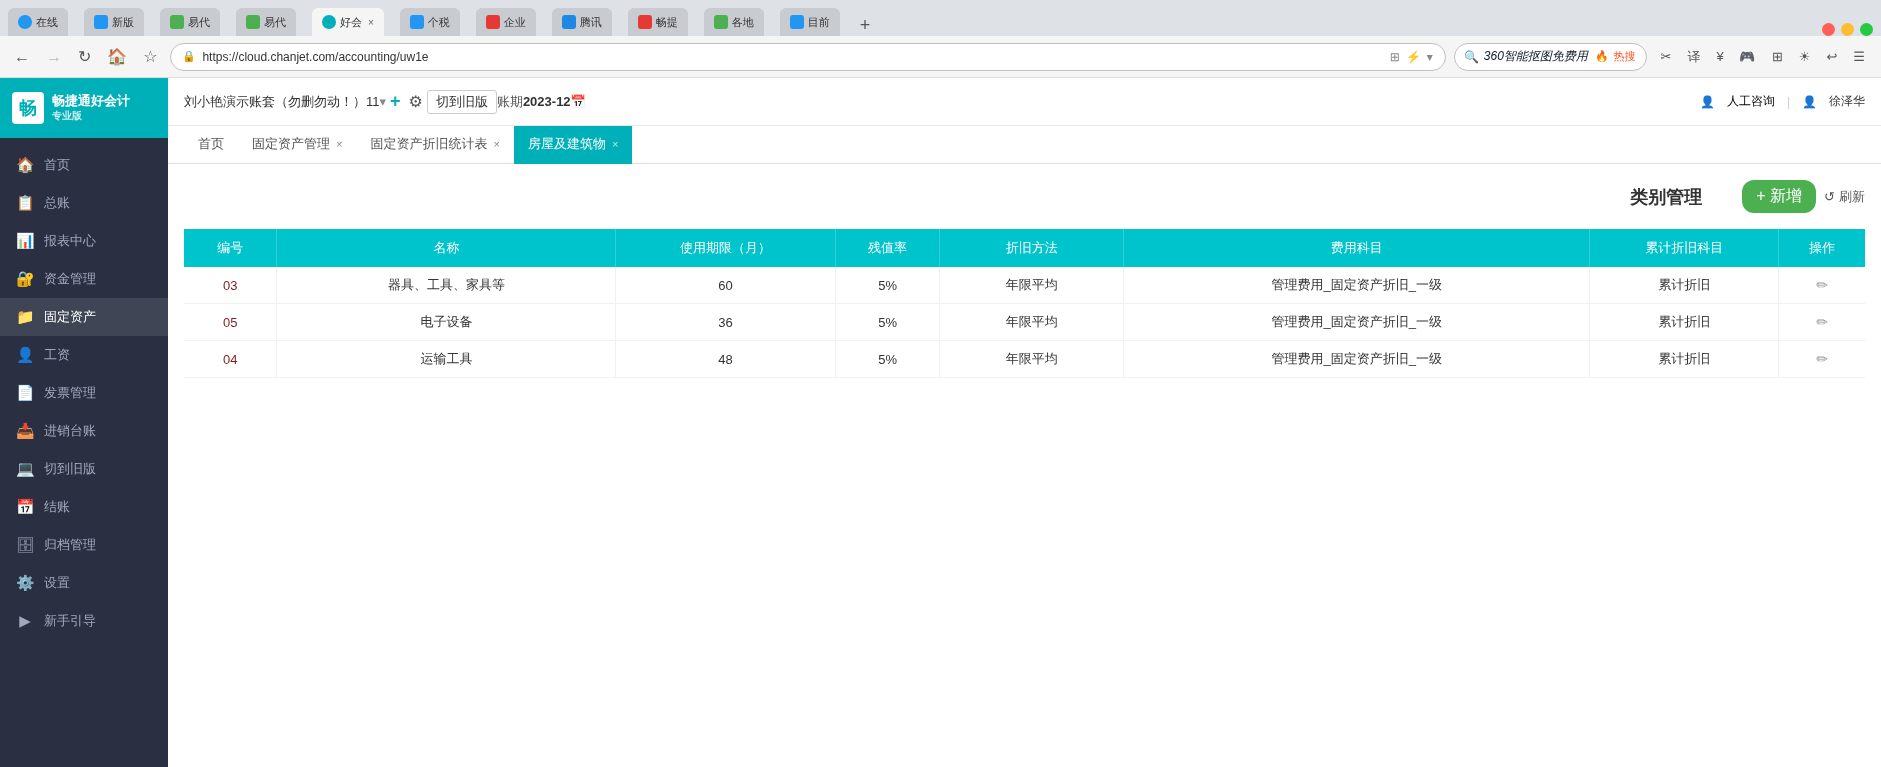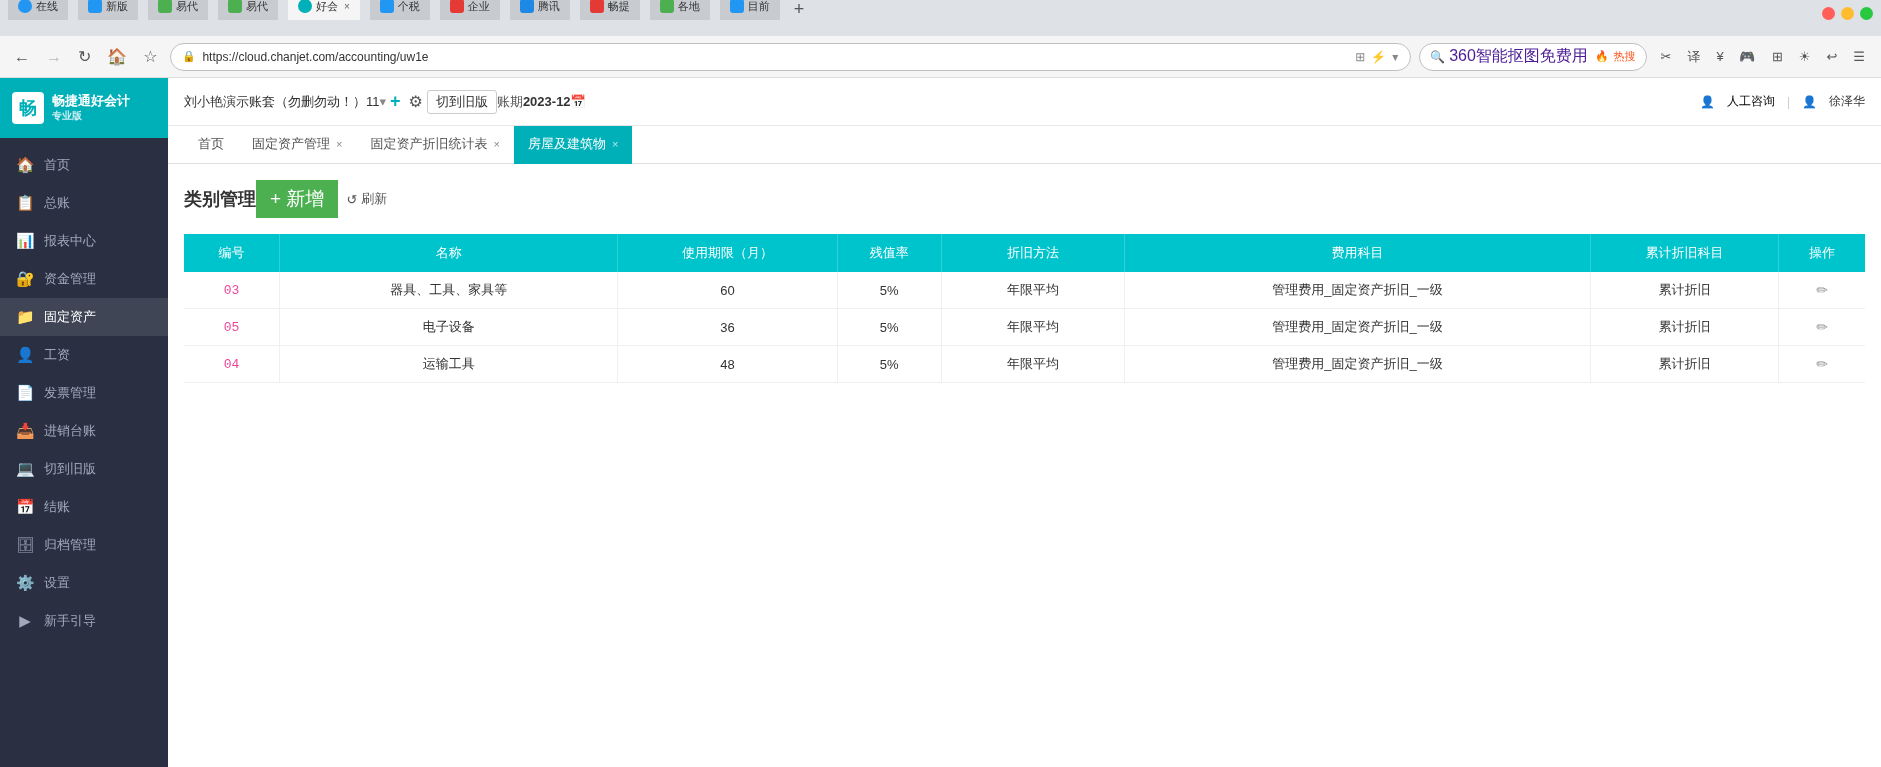--- a/index.html
+++ b/index.html
@@ -2,23 +2,23 @@
 <html><head>
   <meta charset="utf-8">
   <style>
     * { margin: 0; padding: 0; box-sizing: border-box; }
     body { font-family: "Microsoft YaHei", "PingFang SC", sans-serif; font-size: 13px; background: #f5f5f5; overflow: hidden; }
     .browser-tabs {
       display: flex;
       align-items: flex-end;
       height: 36px;
       background: #dee1e6;
-      padding: 16px 8px;
+      padding: 0 8px;
       overflow: hidden;
-      gap: 10px;
+      gap: 16px;
     }
     .browser-tab {
       display: flex;
       align-items: center;
       height: 28px;
       padding: 0 10px;
       background: #c8cbd0;
       border-radius: 6px 6px 0 0;
       font-size: 11px;
       color: #333;
@@ -193,35 +193,36 @@
       padding: 16px;
       overflow: auto;
       background: white;
       margin: 0;
     }
 
     
     .page-header {
       display: flex;
       align-items: center;
-      justify-content: flex-start;
+      justify-content: flex-end;
       margin-bottom: 16px;
+      gap: 40px;
     }
     .page-title {
       font-size: 18px;
       font-weight: bold;
       color: #333;
     }
     .btn-add {
       background: #4caf50;
       color: white;
       border: none;
-      border-radius: 0;
+      border-radius: 12px;
       padding: 6px 14px;
-      font-size: 19px;
+      font-size: 16px;
       cursor: pointer;
       display: flex;
       align-items: center;
       gap: 4px;
     }
     .btn-refresh {
       background: none;
       border: none;
       color: #555;
       font-size: 13px;
@@ -253,21 +254,21 @@
       background: white;
       border-bottom: 1px solid #f0f0f0;
     }
     .data-table tbody td {
       padding: 9px 12px;
       text-align: center;
       color: #333;
       border-right: 1px solid #f0f0f0;
     }
     .data-table tbody td:last-child { border-right: none; }
-    .data-table tbody td.link { color: #ec4899; cursor: pointer; font-family: Liberation Mono, monospace; }
+    .data-table tbody td.link { color: #7f1d1d; cursor: pointer; }
     .edit-icon { color: #999; font-size: 14px; cursor: pointer; }
 
     
     .win-controls { display: flex; gap: 6px; margin-left: auto; }
     .win-btn { width: 13px; height: 13px; border-radius: 50%; cursor: pointer; border: none; }
     .win-close { background: #ff5f57; }
     .win-min { background: #febc2e; }
     .win-max { background: #28c840; }
 
     .header-sep { color: #ccc; }
@@ -337,21 +338,21 @@
   <button class="nav-btn">☆</button>
   <div class="address-bar">
     <span class="lock">🔒</span>
     <span class="url">https://cloud.chanjet.com/accounting/uw1e</span>
     <span style="margin-left:auto;color:#888;">⊞</span>
     <span style="color:#f90;">⚡</span>
     <span style="color:#888;">▾</span>
   </div>
   <div class="search-bar">
     <span>🔍</span>
-    <span style="color:#4c1d95;font-size:16px;">360智能抠图免费用</span>
+    <span style="color:#0f172a;font-size:12px;font-style:italic;">360智能抠图免费用</span>
     <span style="color:#ff5722;font-size:11px;margin-left:4px;">🔥</span>
     <span style="color:#ff5722;font-size:11px;">热搜</span>
   </div>
   <div class="browser-actions">
     <span class="action-btn">✂</span>
     <span class="action-btn">译</span>
     <span class="action-btn">¥</span>
     <span class="action-btn">🎮</span>
     <span class="action-btn">⊞</span>
     <span class="action-btn">☀</span>

